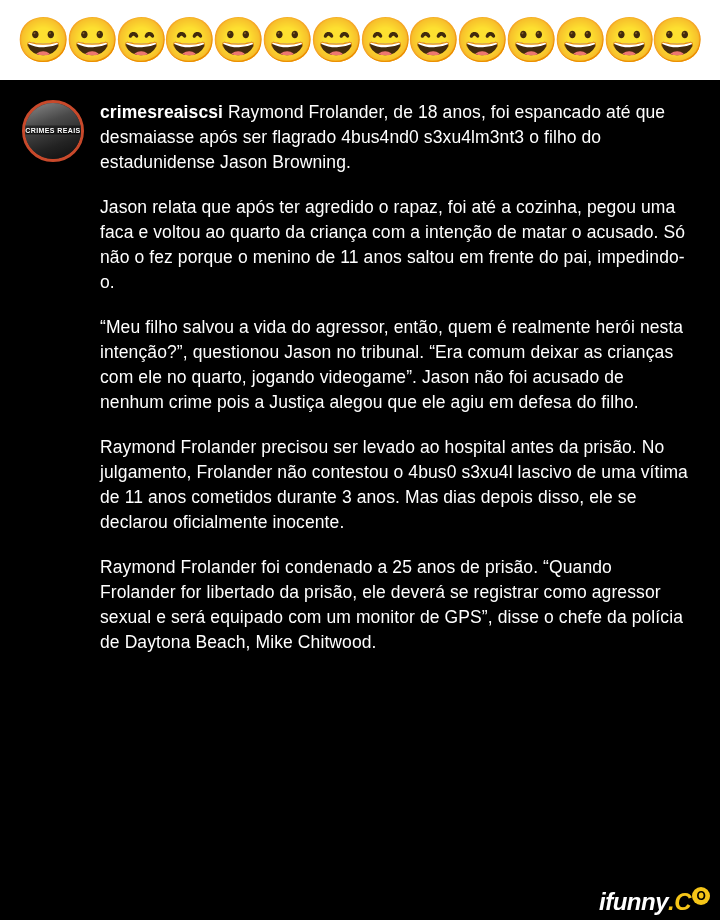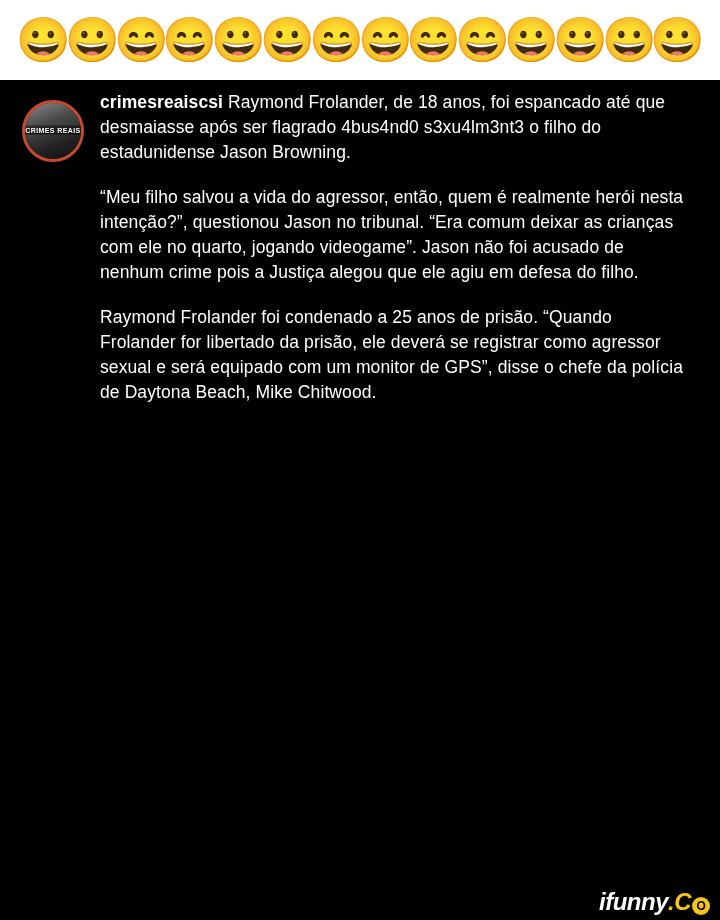--- a/index.html
+++ b/index.html
@@ -41,21 +41,21 @@
   .emoji {
     font-size: 44px;
     line-height: 52px;
     letter-spacing: -2px;
     margin: 0 -2px;
   }
   
   .post {
     flex: 1 1 auto;
     position: relative;
-    padding: 10px 20px 0 20px;
+    padding: 20px 20px 0 20px;
     box-sizing: border-box;
   }
   .avatar {
     position: absolute;
     left: 22px;
     top: 20px;
     width: 62px;
     height: 62px;
     border-radius: 50%;
     background:
@@ -100,21 +100,21 @@
   .username {
     font-weight: bold;
     color: #ffffff;
   }
   
   .watermark {
     position: absolute;
     right: 10px;
     bottom: 4px;
     display: flex;
-    align-items: flex-end;
+    align-items: flex-start;
     font-size: 24px;
     font-weight: bold;
     font-style: italic;
     color: #ffffff;
     letter-spacing: -0.5px;
   }
   .watermark .wm-fun { color: #ffffff; }
   .watermark .wm-co { color: #f5c518; }
   .watermark .wm-badge {
     display: inline-block;
@@ -159,21 +159,23 @@
 
   <div class="post">
 
     <div class="avatar">
       <div class="av-inner"></div>
       <div class="av-band">CRIMES REAIS</div>
     </div>
 
     <div class="article">
       <p><span class="username">crimesreaiscsi</span><span> Raymond Frolander, de 18 anos, foi espancado até que desmaiasse após ser flagrado 4bus4nd0 s3xu4lm3nt3 o filho do estadunidense Jason Browning.</span></p>
+      <p>Jason relata que após ter agredido o rapaz, foi até a cozinha, pegou uma faca e voltou ao quarto da criança com a intenção de matar o acusado. Só não o fez porque o menino de 11 anos saltou em frente do pai, impedindo-o.</p>
       <p>“Meu filho salvou a vida do agressor, então, quem é realmente herói nesta intenção?”, questionou Jason no tribunal. “Era comum deixar as crianças com ele no quarto, jogando videogame”. Jason não foi acusado de nenhum crime pois a Justiça alegou que ele agiu em defesa do filho.</p>
+      <p>Raymond Frolander precisou ser levado ao hospital antes da prisão. No julgamento, Frolander não contestou o 4bus0 s3xu4l lascivo de uma vítima de 11 anos cometidos durante 3 anos. Mas dias depois disso, ele se declarou oficialmente inocente.</p>
       <p>Raymond Frolander foi condenado a 25 anos de prisão. “Quando Frolander for libertado da prisão, ele deverá se registrar como agressor sexual e será equipado com um monitor de GPS”, disse o chefe da polícia de Daytona Beach, Mike Chitwood.</p>
     </div>
 
   </div>
 
   <div class="watermark">
     <span class="wm-fun">ifunny</span>
     <span class="wm-co">.C</span>
     <span class="wm-badge">O</span>
   </div>

